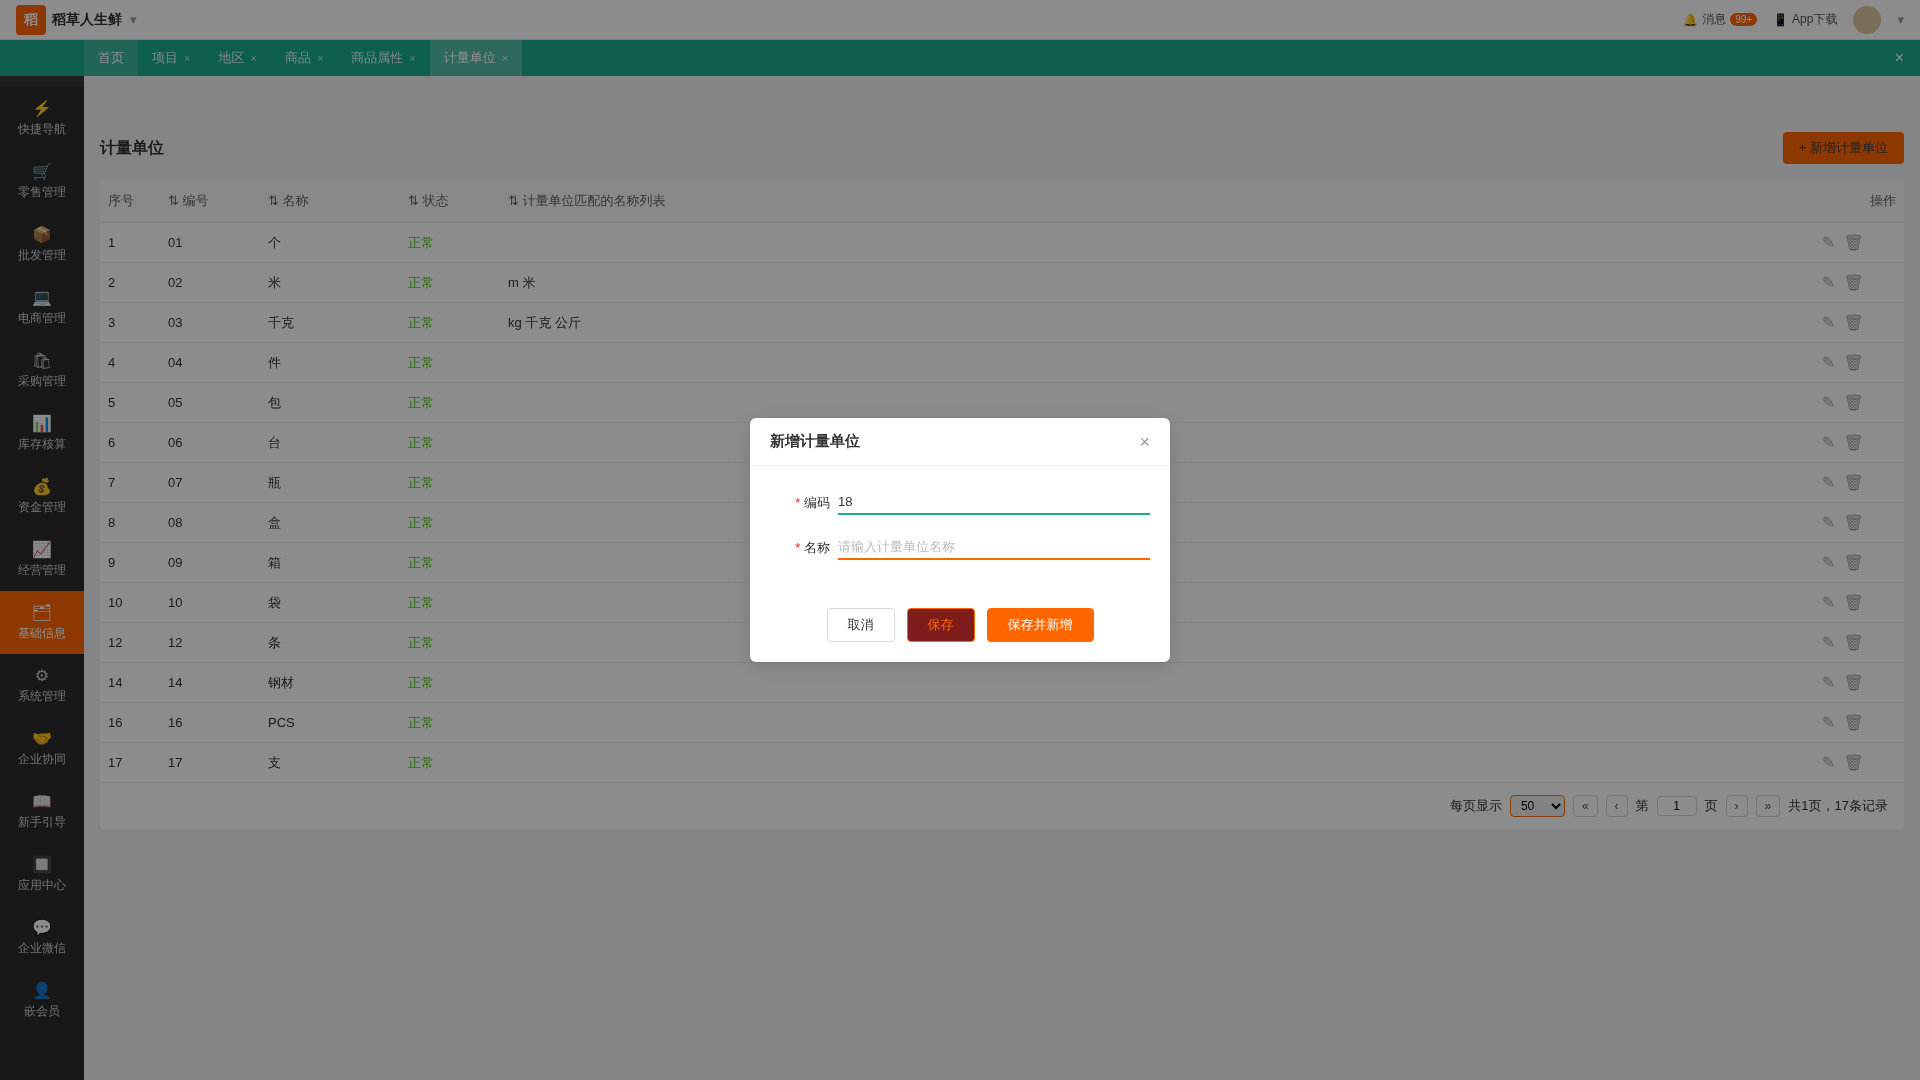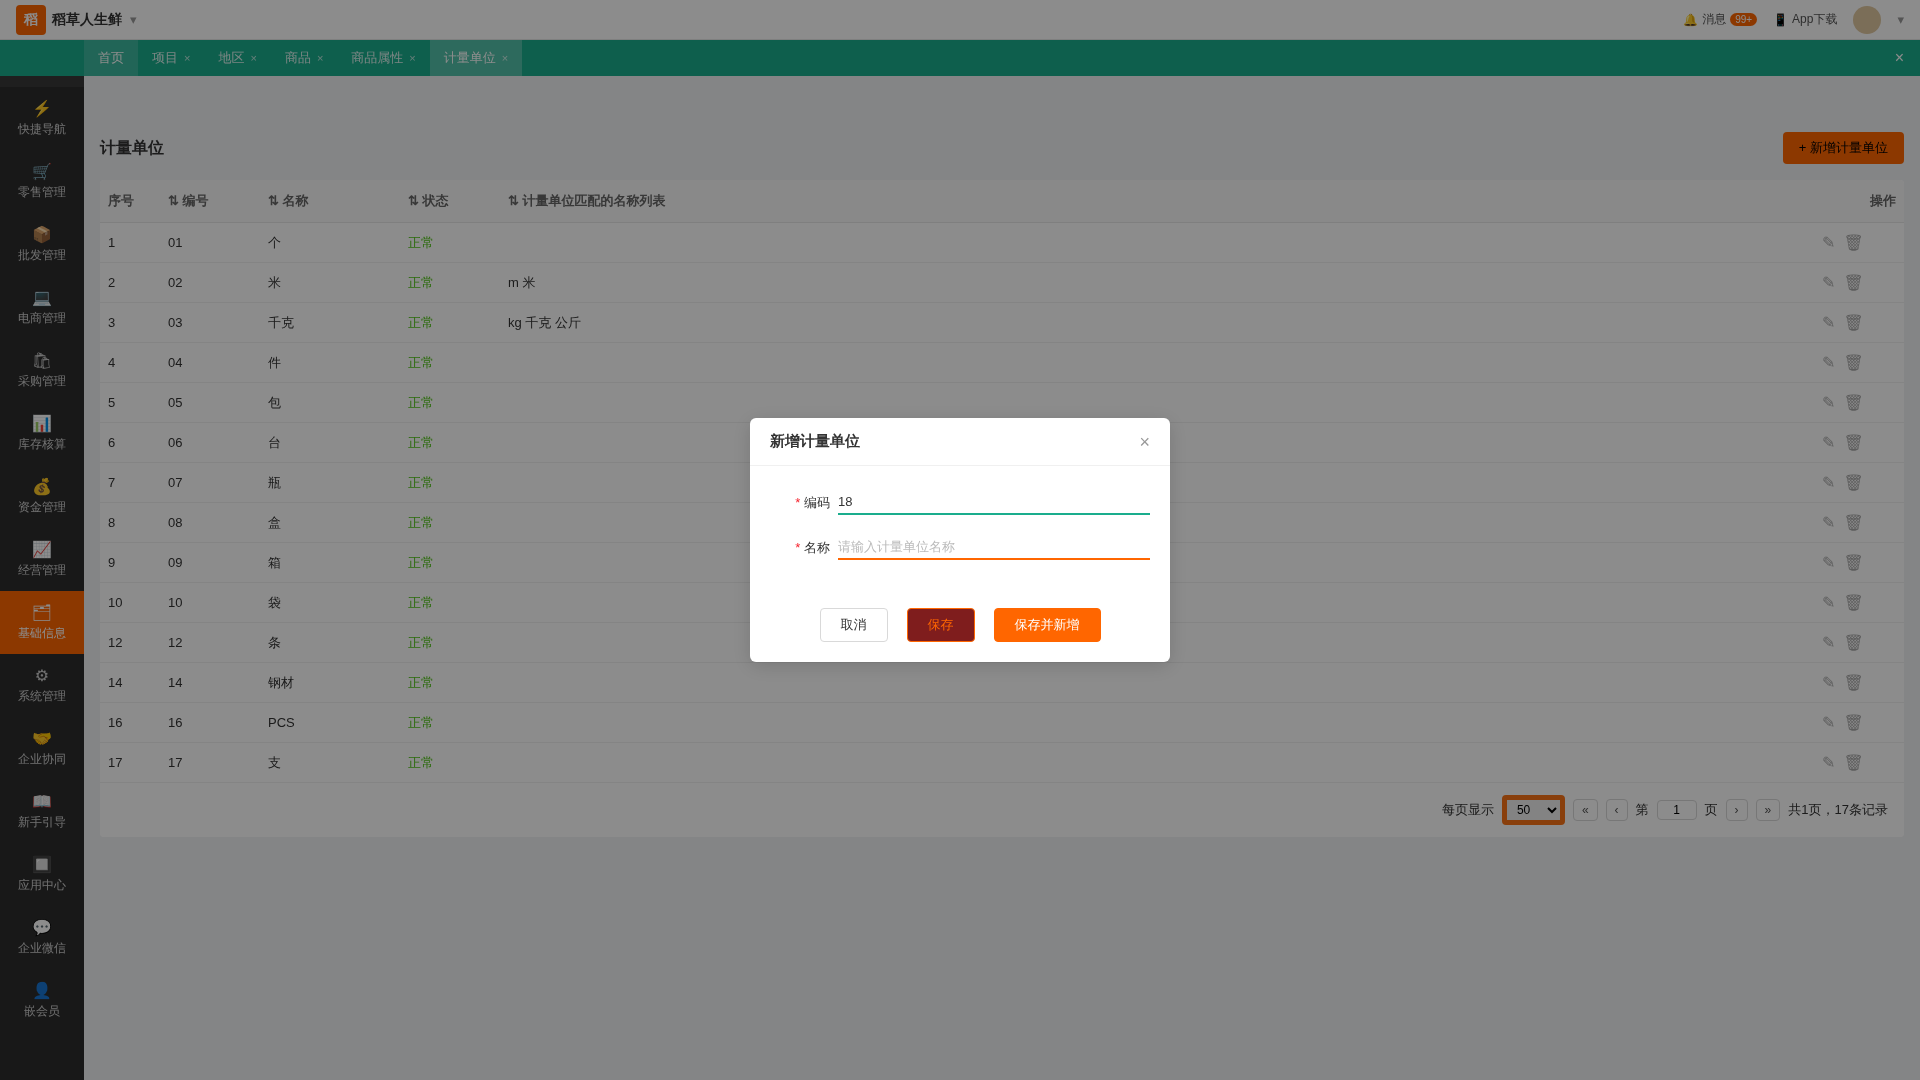--- a/index.html
+++ b/index.html
@@ -30,53 +30,53 @@
     .tab.active { background: rgba(255,255,255,0.2); color: #fff; }
     .tab-close { font-size: 11px; color: rgba(255,255,255,0.7); }
     .tab-bar-close { margin-left: auto; margin-right: 8px; color: #fff; cursor: pointer; font-size: 16px; }
 
     
     .main { margin-left: 84px; margin-top: 76px; padding: 16px; height: calc(1080px - 116px); overflow-y: auto; position: relative; }
 
     
     .page-header { display: flex; align-items: center; justify-content: space-between; margin-bottom: 16px; }
     .page-title { font-size: 16px; font-weight: bold; color: #333; }
-    .add-btn { background: #f60; color: #000000; border: none; padding: 7px 16px; border-radius: 4px; cursor: pointer; font-size: 13px; }
+    .add-btn { background: #f60; color: #404040; border: none; padding: 7px 16px; border-radius: 4px; cursor: pointer; font-size: 13px; }
 
     
     .table-wrapper { background: #fff; border-radius: 4px; overflow: hidden; }
     table { width: 100%; border-collapse: collapse; }
     thead tr { background: #fafafa; }
-    th { padding: 12px 8px; text-align: left; font-size: 13px; color: #666; font-weight: bold; border-bottom: 1px solid #e8e8e8; }
+    th { padding: 12px 8px; text-align: left; font-size: 13px; color: #666; font-weight: normal; border-bottom: 1px solid #e8e8e8; }
     td { padding: 10px 8px; font-size: 13px; border-bottom: 1px solid #f0f0f0; color: #333; }
     .status-normal { color: #52c41a; }
     .action-btns { display: flex; gap: 8px; }
     .edit-icon, .delete-icon { font-size: 16px; color: #aaa; cursor: pointer; }
 
     
     .pagination { display: flex; align-items: center; justify-content: flex-end; padding: 12px 16px; background: #fff; gap: 8px; font-size: 13px; }
-    .page-size-select { border: 5px solid #f97316; border-radius: 4px; padding: 2px 6px; font-size: 12px; cursor: pointer; }
+    .page-size-select { border: 1px solid #f97316; border-radius: 4px; padding: 2px 6px; font-size: 12px; cursor: pointer; }
     .page-btn { border: 1px solid #d9d9d9; background: #fff; padding: 3px 8px; cursor: pointer; border-radius: 4px; font-size: 12px; color: #555; }
     .page-input { width: 40px; border: 1px solid #d9d9d9; border-radius: 4px; padding: 2px 4px; text-align: center; font-size: 12px; }
 
     
     .overlay { position: fixed; top: 0; left: 0; width: 1920px; height: 1080px; background: rgba(0,0,0,0.45); z-index: 100; display: flex; align-items: center; justify-content: center; }
 
     
     .modal { background: #fff; border-radius: 6px; width: 420px; box-shadow: 0 4px 20px rgba(0,0,0,0.15); position: relative; }
     .modal-header { display: flex; align-items: center; justify-content: space-between; padding: 14px 20px; border-bottom: 1px solid #f0f0f0; }
     .modal-title { font-size: 15px; font-weight: bold; color: #333; }
     .modal-close { font-size: 18px; color: #999; cursor: pointer; background: none; border: none; line-height: 1; }
     .modal-body { padding: 24px 20px 16px; }
     .form-item { display: flex; align-items: center; margin-bottom: 20px; }
     .form-label { width: 60px; text-align: right; font-size: 13px; color: #333; margin-right: 8px; flex-shrink: 0; }
     .form-input { flex: 1; border: none; border-bottom: 2px solid #1aad8d; padding: 4px 0; font-size: 13px; outline: none; color: #333; }
     .form-input::placeholder { color: #bbb; }
     .form-input.name-input { border-bottom: 2px solid #f60; }
-    .modal-footer { display: flex; align-items: center; justify-content: center; padding: 12px 20px 20px; gap: 19px; }
+    .modal-footer { display: flex; align-items: center; justify-content: center; padding: 12px 20px 20px; gap: 12px; }
     .btn-cancel { border: 1px solid #d9d9d9; background: #fff; color: #333; padding: 7px 20px; border-radius: 4px; cursor: pointer; font-size: 13px; }
     .btn-save { border: 1px solid #f60; background: #7f1d1d; color: #f60; padding: 7px 20px; border-radius: 4px; cursor: pointer; font-size: 13px; }
     .btn-save-new { background: #f60; color: #fff; border: 1px solid #f60; padding: 7px 20px; border-radius: 4px; cursor: pointer; font-size: 13px; }
 
     
     .col-seq { width: 60px; }
     .col-code { width: 100px; }
     .col-name { width: 140px; }
     .col-status { width: 100px; }
     .col-match { }

